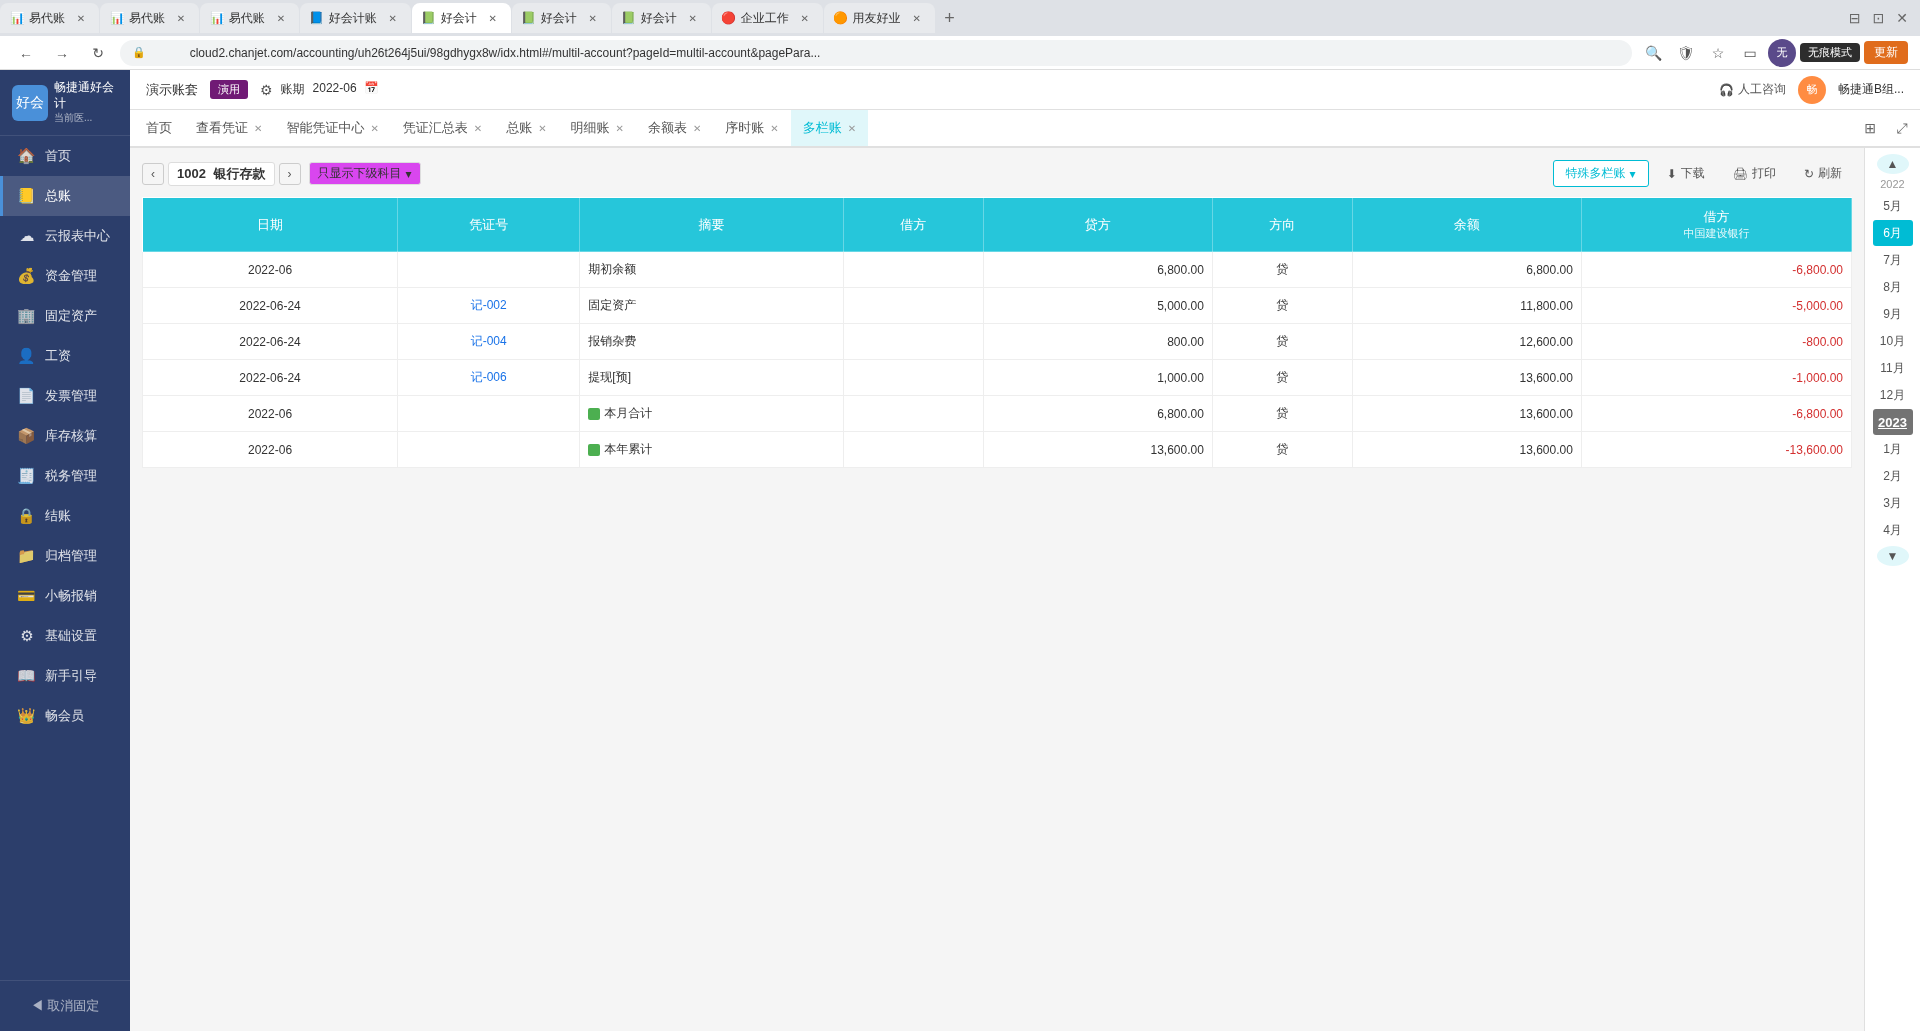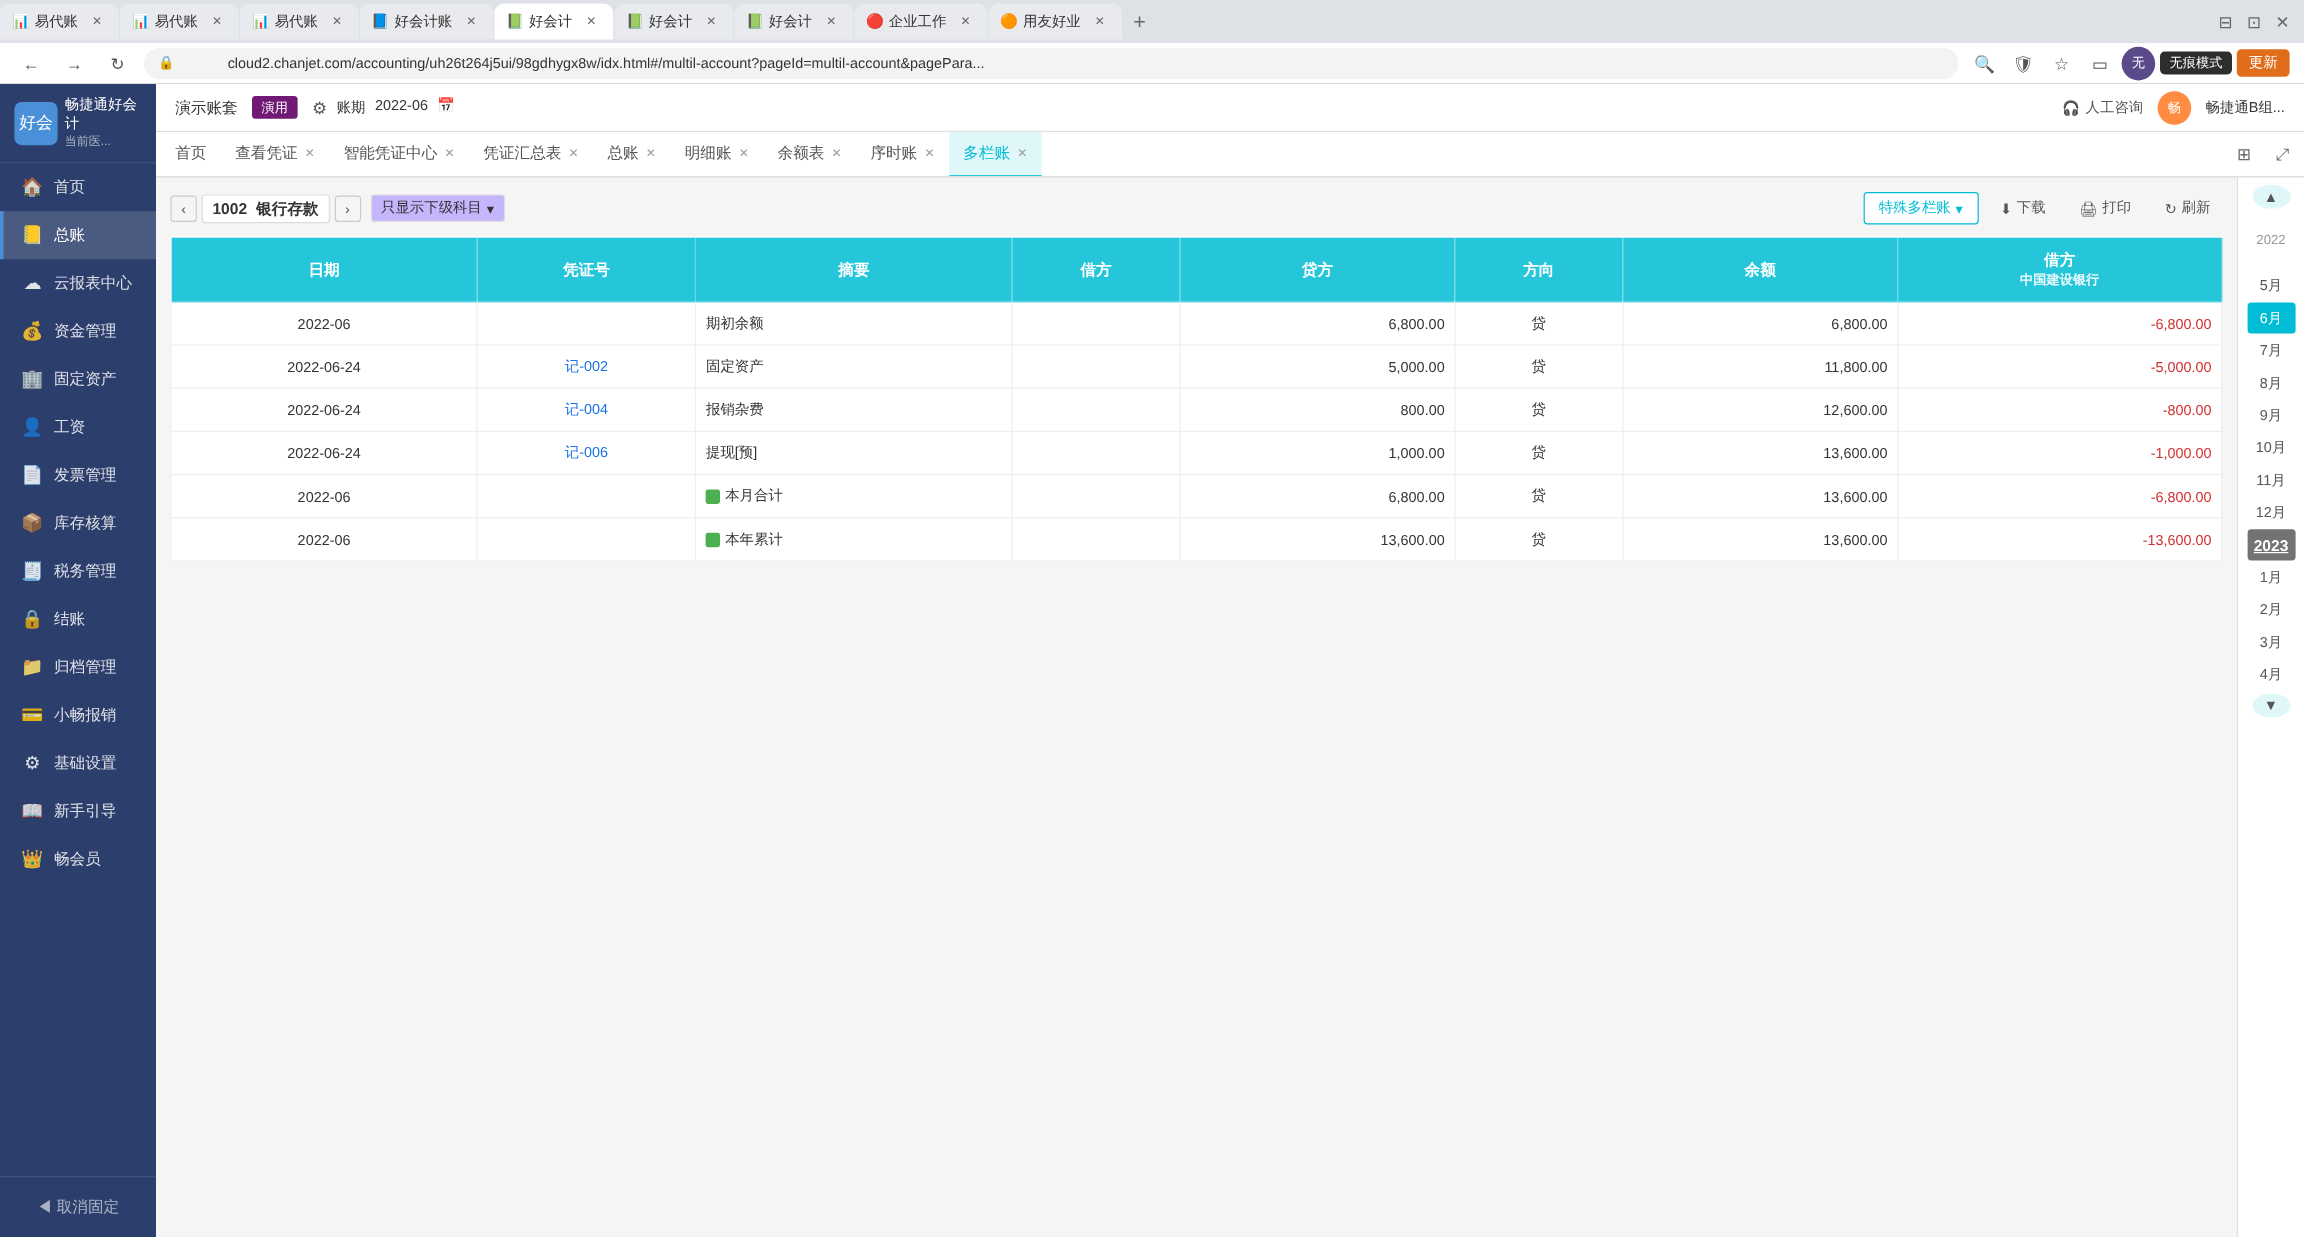--- a/index.html
+++ b/index.html
@@ -67,44 +67,44 @@
     .content-area { flex: 1; display: flex; overflow: hidden; }
 
     
     .ledger-area { flex: 1; padding: 12px; overflow: auto; }
 
     
     .ledger-toolbar { display: flex; align-items: center; margin-bottom: 10px; gap: 8px; }
     .account-nav { display: flex; align-items: center; gap: 4px; }
     .nav-arrow { width: 22px; height: 22px; display: flex; align-items: center; justify-content: center; border: 1px solid #ccc; border-radius: 3px; cursor: pointer; color: #555; font-size: 12px; }
     .account-label { font-size: 13px; font-weight: bold; color: #333; padding: 2px 8px; border: 1px solid #ddd; background: #fff; border-radius: 3px; cursor: pointer; }
-    .sub-filter { display: flex; align-items: center; gap: 4px; border: 1px solid #ddd; border-radius: 3px; padding: 2px 8px; background: #c4b5fd; cursor: pointer; font-size: 12px; color: #333; }
+    .sub-filter { display: flex; align-items: center; gap: 4px; border: 1px solid #ddd; border-radius: 3px; padding: 2px 8px; background: #d946ef; cursor: pointer; font-size: 12px; color: #333; }
     .toolbar-right { margin-left: auto; display: flex; align-items: center; gap: 8px; }
     .multi-col-btn { border: 1px solid #00bcd4; color: #00bcd4; border-radius: 3px; padding: 4px 12px; font-size: 12px; cursor: pointer; display: flex; align-items: center; gap: 4px; background: #fff; }
     .tool-btn { display: flex; align-items: center; gap: 4px; padding: 4px 10px; font-size: 12px; color: #555; cursor: pointer; border-radius: 3px; }
 
     
     .ledger-table { width: 100%; border-collapse: collapse; background: #fff; }
     .ledger-table thead tr { background: #26c6da; color: #fff; }
-    .ledger-table thead th { padding: 10px 8px; text-align: center; font-size: 13px; font-weight: bold; border: 1px solid rgba(255,255,255,0.3); }
+    .ledger-table thead th { padding: 10px 8px; text-align: center; font-size: 13px; font-weight: normal; border: 1px solid rgba(255,255,255,0.3); }
     .ledger-table tbody tr { border-bottom: 1px solid #eee; }
     .ledger-table tbody td { padding: 9px 8px; font-size: 12px; color: #333; border: 1px solid #eee; text-align: center; }
     .ledger-table tbody td.right { text-align: right; }
     .ledger-table tbody td.left { text-align: left; }
     .voucher-link { color: #1a73e8; cursor: pointer; text-decoration: none; }
     .green-dot { display: inline-block; width: 12px; height: 12px; background: #4caf50; border-radius: 2px; margin-right: 4px; vertical-align: middle; }
     .th-sub { font-size: 11px; color: rgba(255,255,255,0.9); display: block; }
 
     
     .month-panel { width: 56px; background: #fff; border-left: 1px solid #e0e0e0; display: flex; flex-direction: column; align-items: center; padding: 4px 0; overflow-y: auto; }
     .month-scroll-btn { width: 32px; height: 20px; display: flex; align-items: center; justify-content: center; cursor: pointer; color: #555; font-size: 12px; background: #e0f7fa; border-radius: 50%; margin: 2px 0; }
     .month-item { width: 40px; height: 26px; display: flex; align-items: center; justify-content: center; font-size: 12px; cursor: pointer; color: #555; border-radius: 3px; margin: 1px 0; }
     .month-item.active { background: #00bcd4; color: #fff; border-radius: 3px; }
     .month-item.year-label { background: #737373; color: #fff; font-size: 13px; font-weight: bold; text-decoration: underline; }
-    .year-divider { font-size: 11px; color: #999; margin: 18px 0; }
+    .year-divider { font-size: 11px; color: #999; margin: 2px 0; }
 
     
     .content-area::-webkit-scrollbar { width: 6px; }
     .content-area::-webkit-scrollbar-thumb { background: #ccc; border-radius: 3px; }
   </style>
 </head>
 <body>
 
 <div class="browser-chrome">
   <div class="tab-bar">

